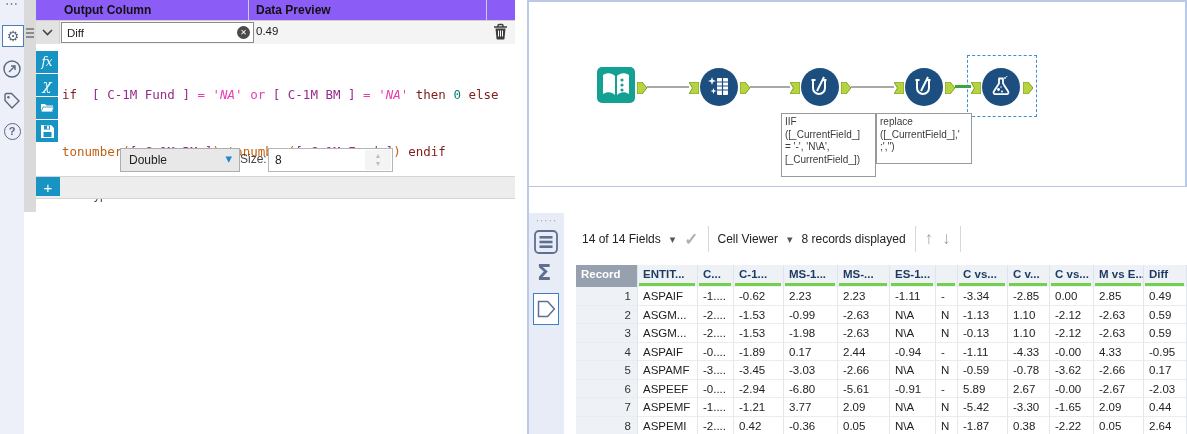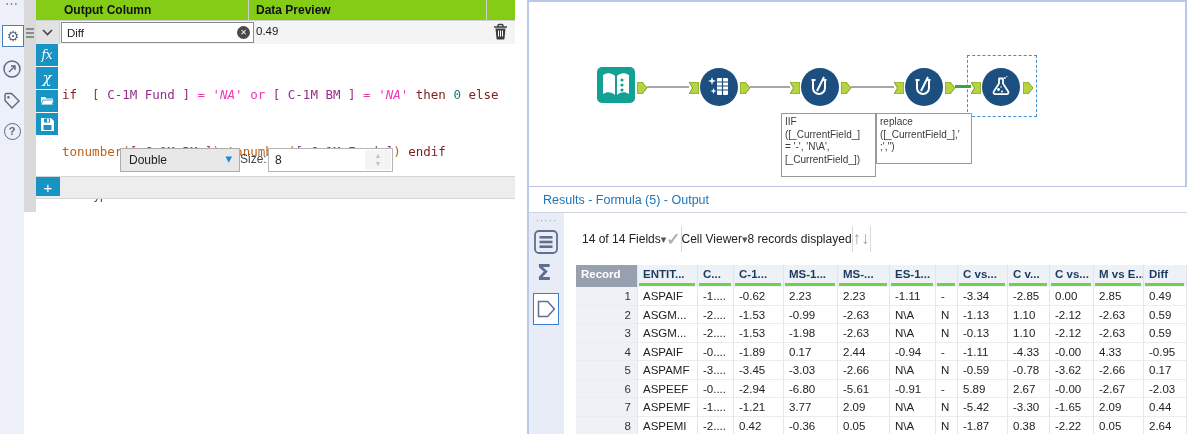--- a/index.html
+++ b/index.html
@@ -16,35 +16,35 @@
   .q-circle{display:inline-block;width:15px;height:15px;border:1.4px solid #5a6880;border-radius:50%;
             font-size:11px;line-height:15px;font-weight:bold;color:#5a6880;}
 
   
   .splitter{left:24px;top:0;width:12px;height:212px;background:#dadada;}
   .grip3{position:absolute;left:2px;top:26px;width:8px;}
   .grip3 i{display:block;height:2px;background:#8b8b8b;margin:2px 0;}
 
   
   .config{left:36px;top:0;width:479px;height:434px;background:#fff;font-size:12px;}
-  .cfg-header{position:absolute;left:0;top:0;width:479px;height:20px;background:#84cc16;
+  .cfg-header{position:absolute;left:0;top:0;width:479px;height:20px;background:#8b5cf6;
               border-bottom:1px solid #cfcfcf;}
   .cfg-header b{position:absolute;top:3px;font-size:12px;color:#111;}
   .cfg-div{position:absolute;top:0;width:1px;height:20px;background:#cfcfcf;}
   .field-row{position:absolute;left:0;top:21px;width:479px;height:23px;background:#f4f4f4;}
   .chev-btn{position:absolute;left:0;top:0;width:24px;height:23px;background:#e2e2e2;
             border:0;border-right:1px solid #cfcfcf;display:flex;align-items:center;justify-content:center;cursor:pointer;}
   .name-input{position:absolute;left:25px;top:1px;width:186px;height:19px;background:#fff;
               border:1px solid #8a8a8a;display:flex;align-items:center;padding-left:5px;font-size:11.5px;}
   .clearx{position:absolute;right:3px;top:2.5px;width:13px;height:13px;border-radius:50%;background:#4a4a4a;
           color:#fff;font-size:8px;line-height:13px;text-align:center;cursor:pointer;}
   .preview{position:absolute;left:220px;top:4px;font-size:11.5px;color:#1a1a1a;}
   .trash-btn{position:absolute;left:457px;top:2px;cursor:pointer;}
   .editor{position:absolute;left:0;top:44px;width:479px;height:103px;background:#fff;}
-  .ed-rail{position:absolute;left:0;top:0;width:25px;}
+  .ed-rail{position:absolute;left:0;top:7px;width:25px;}
   .tile{width:22px;height:22px;background:#1794c4;color:#fff;display:flex;align-items:center;
         justify-content:center;margin-bottom:1px;cursor:pointer;}
   .tile .fx{font-family:"DejaVu Serif",serif;font-style:italic;font-size:12px;}
   .tile .chi{font-family:"DejaVu Serif",serif;font-style:italic;font-size:15px;}
   .code{position:absolute;left:26px;top:3px;font-family:"DejaVu Sans Mono",monospace;
         font-size:12.5px;line-height:19px;white-space:pre;}
   .tk-kw{color:#7f1d1d}.tk-fld{color:#962d8a}.tk-op{color:#e93cb0}
   .tk-str{color:#e93cb0;font-style:italic}.tk-num{color:#0e7d7d}.tk-fn{color:#bf6114}.tk-pl{color:#333}
   .dtype-row{position:absolute;left:0;top:147px;width:479px;height:26px;}
   .dtype-row label{position:absolute;top:5px;color:#444;}
@@ -77,21 +77,21 @@
   .results{left:527px;top:186px;width:660px;height:248px;background:#fff;
            border-left:2px solid #bcc8e8;border-top:1px solid #b9c4e0;box-sizing:border-box;}
   .res-title{position:absolute;left:0;top:0;width:100%;height:26px;border-bottom:1px solid #ccd4e0;
              color:#1c75bc;font-size:12.5px;line-height:26px;padding-left:14px;box-sizing:border-box;background:#fff;}
   .res-left{position:absolute;left:0;top:26px;width:35px;bottom:0;background:#e8ecf6;}
   .res-grip{position:absolute;left:0;top:2px;width:35px;text-align:center;color:#9aa3b5;font-size:10px;letter-spacing:1px;}
   .res-ic{position:absolute;left:4px;cursor:pointer;}
   .sigma{font-size:21px;font-weight:bold;color:#5f6f91;font-family:"DejaVu Sans",sans-serif;}
   .penta-box{width:24px;height:30px;background:#fff;border:1px solid #3d7ec9;display:flex;align-items:center;justify-content:center;}
   .res-toolbar{position:absolute;left:35px;top:26px;right:0;height:52px;background:#fff;
-               display:flex;align-items:center;padding-left:18px;font-size:12px;color:#222;}
+               display:flex;align-items:center;gap:9px;padding-left:18px;font-size:12px;color:#222;}
   .tb-caret{color:#555;font-size:11px;cursor:pointer;}
   .tb-check{color:#b0b0b0;font-size:17px;font-weight:bold;cursor:pointer;}
   .tb-sep{width:1px;height:26px;background:#d8d8d8;}
   .tb-arrow{color:#98a0ac;font-size:17px;cursor:pointer;}
   .res-table{position:absolute;left:35px;top:78px;right:0;bottom:0;overflow:hidden;font-size:11.5px;}
   .tr{display:grid;grid-template-columns:62px 60px 36px 50px 54px 52px 46px 22px 50px 42px 44px 50px minmax(0,1fr);margin-left:12px;}
   .hc{position:relative;background:#eef1f5;color:#1b3a5f;font-weight:bold;height:22px;line-height:19px;
       padding-left:5px;border-right:1px solid #dfe3ea;box-sizing:border-box;overflow:hidden;white-space:nowrap;cursor:pointer;}
   .hc::after{content:"";position:absolute;left:1px;right:2px;bottom:1px;height:3px;background:#72d14b;}
   .hc.rec{background:#96a0ae;color:#fff;}
@@ -304,21 +304,20 @@
     <span class="anchor" style="left:494px;">
       <svg width="10" height="12" viewBox="0 0 10 12">
           <polygon points="0,0 5,0 10,6 5,12 0,12" fill="#b6d440" stroke="#7c9e27"></polygon>
         </svg></span>
 
     <div class="ann" style="left:347px;top:111px;width:88px;height:45px;"><div>replace</div><div>([_CurrentField_],'</div><div>;','')</div></div>
     <div class="ann" style="left:252px;top:111px;width:87px;height:58px;"><div>IIF</div><div>([_CurrentField_]</div><div>= '-', 'N\A',</div><div>[_CurrentField_])</div></div>
   </div>
 
   <div class="abs results">
-    <div class="res-title">Results - Formula (5) - Output</div>
 
     <div class="res-left">
       <div class="res-grip">·····</div>
       <div class="res-ic" style="top:16px;">
         <svg width="26" height="26" viewBox="0 0 26 26">
           <rect x="2" y="2" width="22" height="22" rx="4" fill="none" stroke="#5f6f91" stroke-width="1.8"></rect>
           <rect x="6.5" y="7" width="13" height="2.6" fill="#5f6f91"></rect>
           <rect x="6.5" y="11.7" width="13" height="2.6" fill="#5f6f91"></rect>
           <rect x="6.5" y="16.4" width="13" height="2.6" fill="#5f6f91"></rect>
         </svg>

